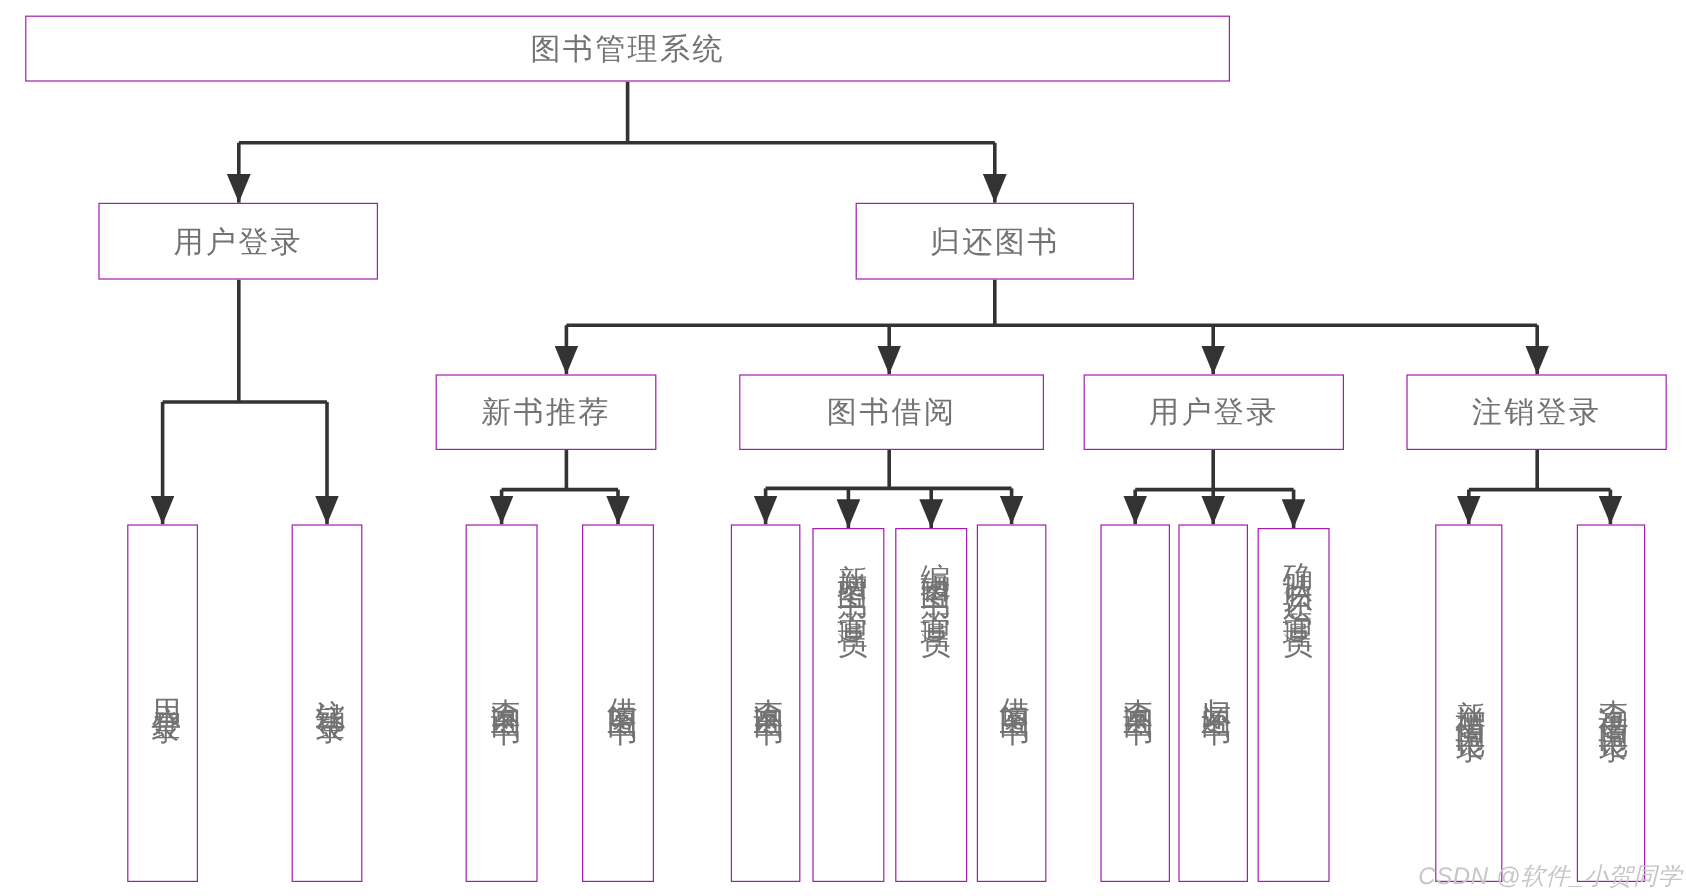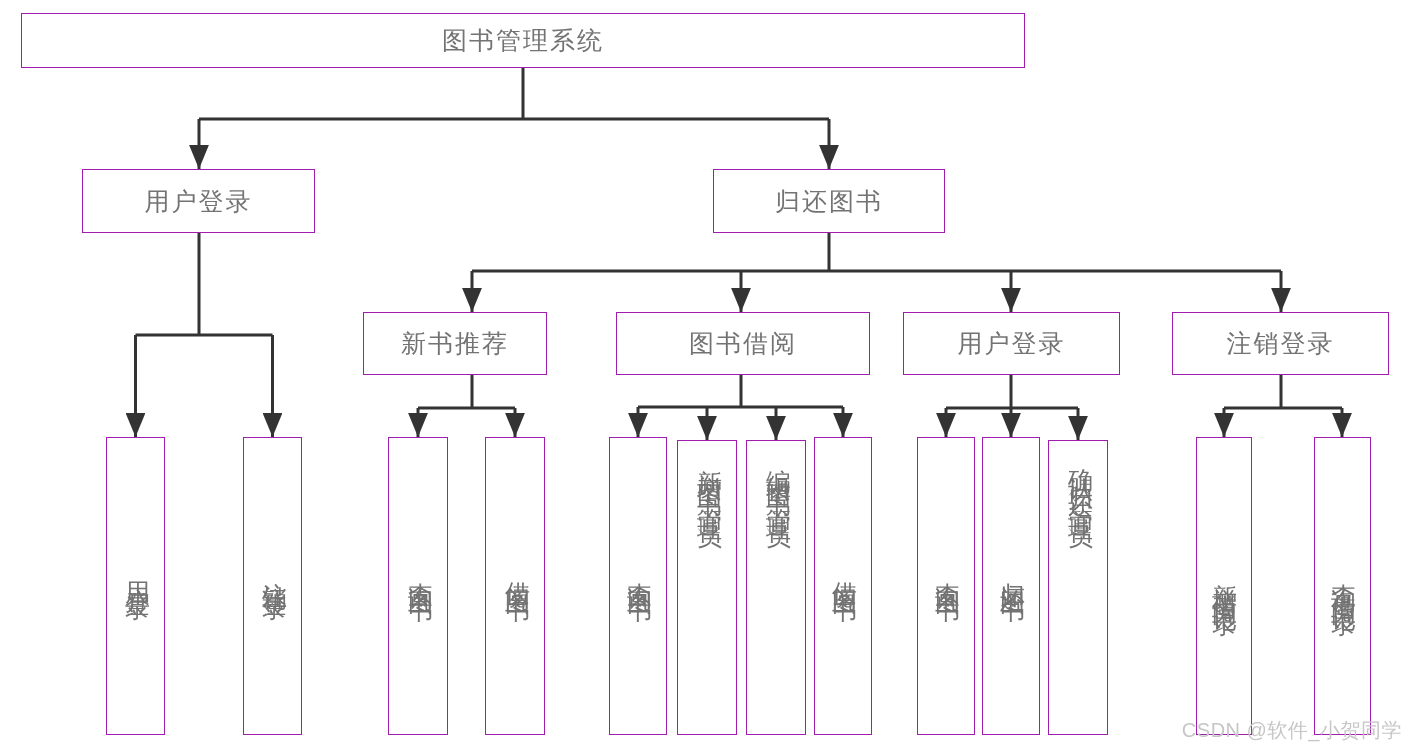--- a/index.html
+++ b/index.html
@@ -38,20 +38,21 @@
   .v-6 { letter-spacing:6px; padding-bottom:10px; }
   .v-8 { letter-spacing:8px; text-align:start; padding-top:8px; padding-bottom:0; }
   #watermark {
     position:absolute;
     right:3px; top:717px;
     font-size:20px;
     letter-spacing:0.5px;
     color:#c6c6c6;
     z-index:5;
     white-space:nowrap;
+    font-style:italic;
   }
 </style>
 </head>
 <body>
 
 <div id="canvas">
 
   <svg id="lines" viewBox="0 0 1405 747" xmlns="http://www.w3.org/2000/svg">
     <defs>
       <marker id="arw" markerWidth="8" markerHeight="6.6" refX="8" refY="3.3" orient="auto" markerUnits="strokeWidth">

